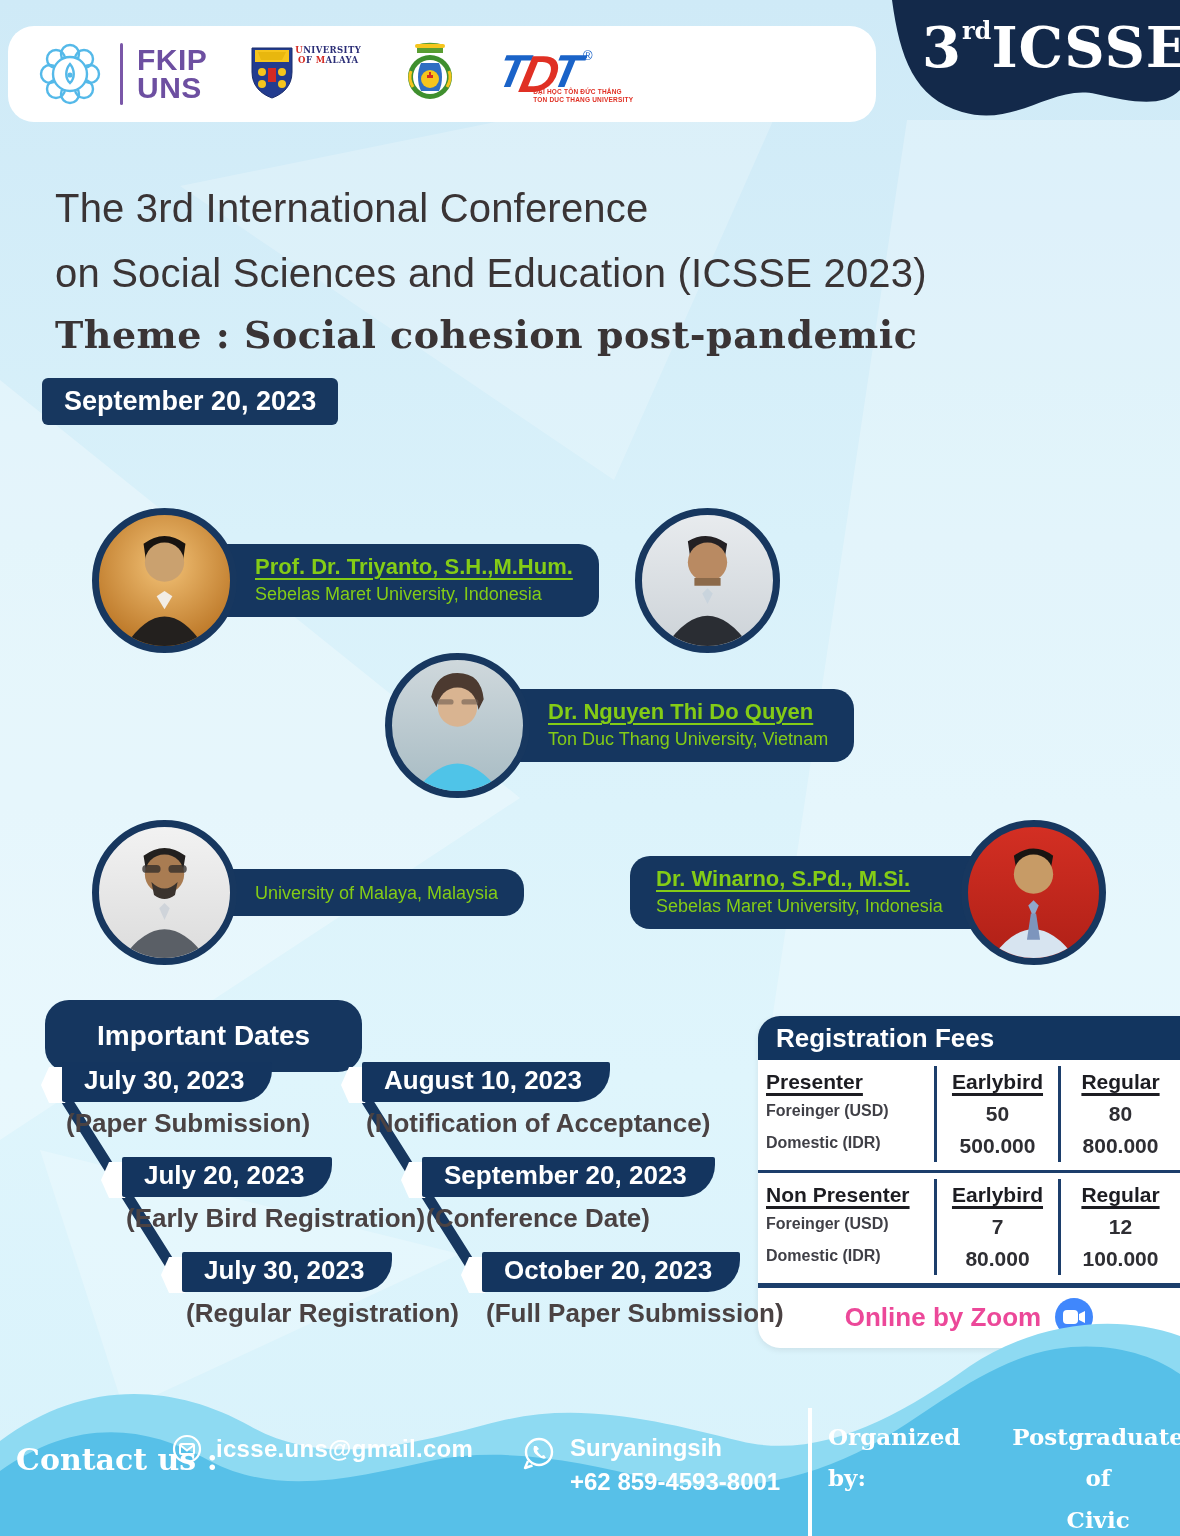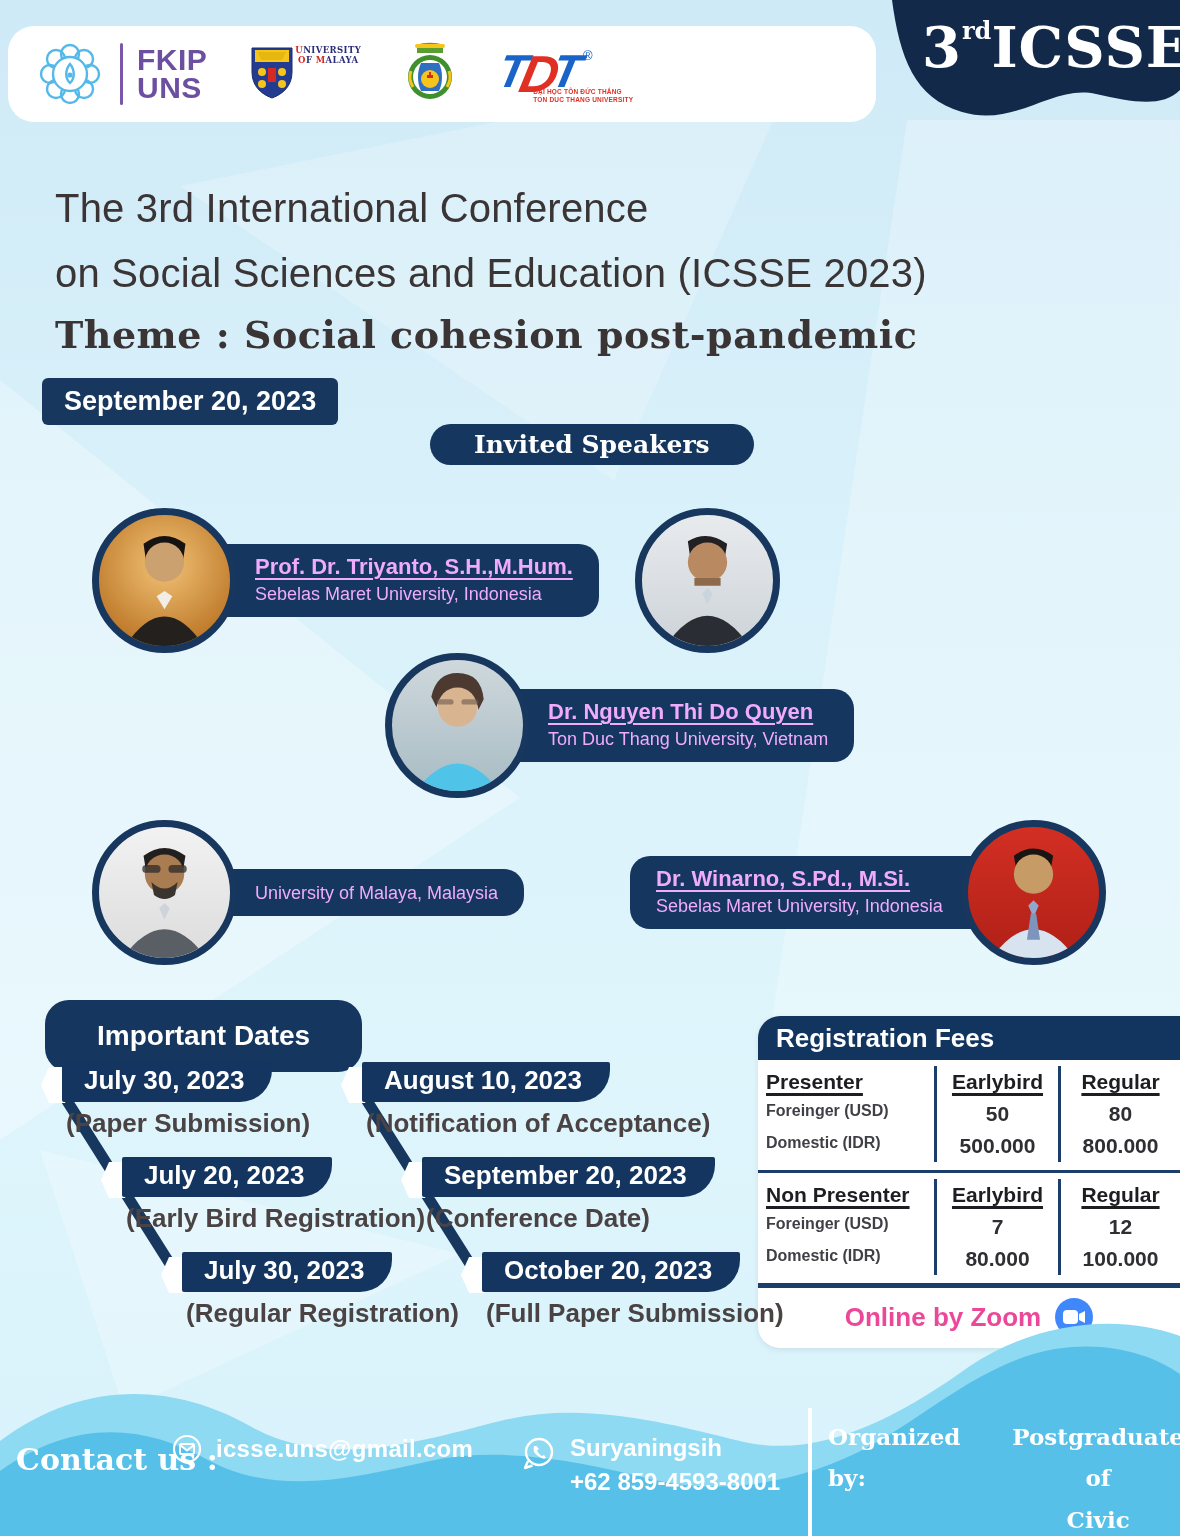--- a/index.html
+++ b/index.html
@@ -51,21 +51,21 @@
     font-size:27px;padding:8px 22px;border-radius:6px;}
   .speakers-pill{position:absolute;left:430px;top:424px;background:#15365f;color:#fff;
     font-family:"DejaVu Serif",serif;font-weight:700;font-size:25px;padding:6px 44px;border-radius:22px;}
 
   
   .speaker{position:absolute;display:flex;align-items:center;}
   .speaker.rtl{flex-direction:row-reverse;}
   .avatar{width:145px;height:145px;border-radius:50%;border:7px solid #17375f;box-sizing:border-box;
     overflow:hidden;flex:0 0 auto;z-index:2;}
   .avatar svg{display:block;width:100%;height:100%;}
-  .sp-pill{background:#15365f;border-radius:20px;color:#f0abfc;padding:10px 26px 12px 48px;margin-left:-30px;z-index:1;}
+  .sp-pill{background:#15365f;border-radius:20px;color:#84cc16;padding:10px 26px 12px 48px;margin-left:-30px;z-index:1;}
   .speaker.rtl .sp-pill{margin-left:0;margin-right:-30px;padding:10px 48px 12px 26px;}
   .sp-name{font-weight:700;font-size:22px;text-decoration:underline;text-underline-offset:4px;
     text-decoration-thickness:2px;white-space:nowrap;}
   .sp-aff{font-size:18px;margin-top:4px;white-space:nowrap;}
   .av1{background:radial-gradient(circle at 50% 38%,#f2c277,#bf7b2b 75%);}
   .av2{background:linear-gradient(180deg,#e8ebee,#cdd3d8);}
   .av3{background:linear-gradient(180deg,#cfd8dc,#a8bcc4);}
   .av4{background:linear-gradient(180deg,#f2f2f2,#dcdcdc);}
   .av5{background:linear-gradient(180deg,#d32f23,#b02017);}
 
@@ -197,21 +197,20 @@
       <span>3</span><sup>rd</sup><span>ICSSE</span>
     </div>
   </div>
 
   <div class="title">
     <div>The 3rd International Conference</div>
     <div>on Social Sciences and Education (ICSSE 2023)</div>
   </div>
   <div class="theme">Theme : Social cohesion post-pandemic</div>
   <div class="date-badge">September 20, 2023</div>
-  <div class="speakers-pill">Invited Speakers</div>
 
   <div class="speaker" style="left:92px;top:508px;">
     <div class="avatar av1">
       <svg viewBox="0 0 100 100">
           <path d="M34 22 q16 -12 32 0 l-2 14 q-14 -8 -28 0 Z" fill="#171310"></path>
       <circle cx="50" cy="36" r="15" fill="#caa16f"></circle>
           <path d="M20 100 q30 -45 60 0 Z" fill="#23201e"></path>
       <path d="M44 62 l6 10 6 -10 -6 -4 Z" fill="#f2ede6"></path>
         </svg>
     </div>

